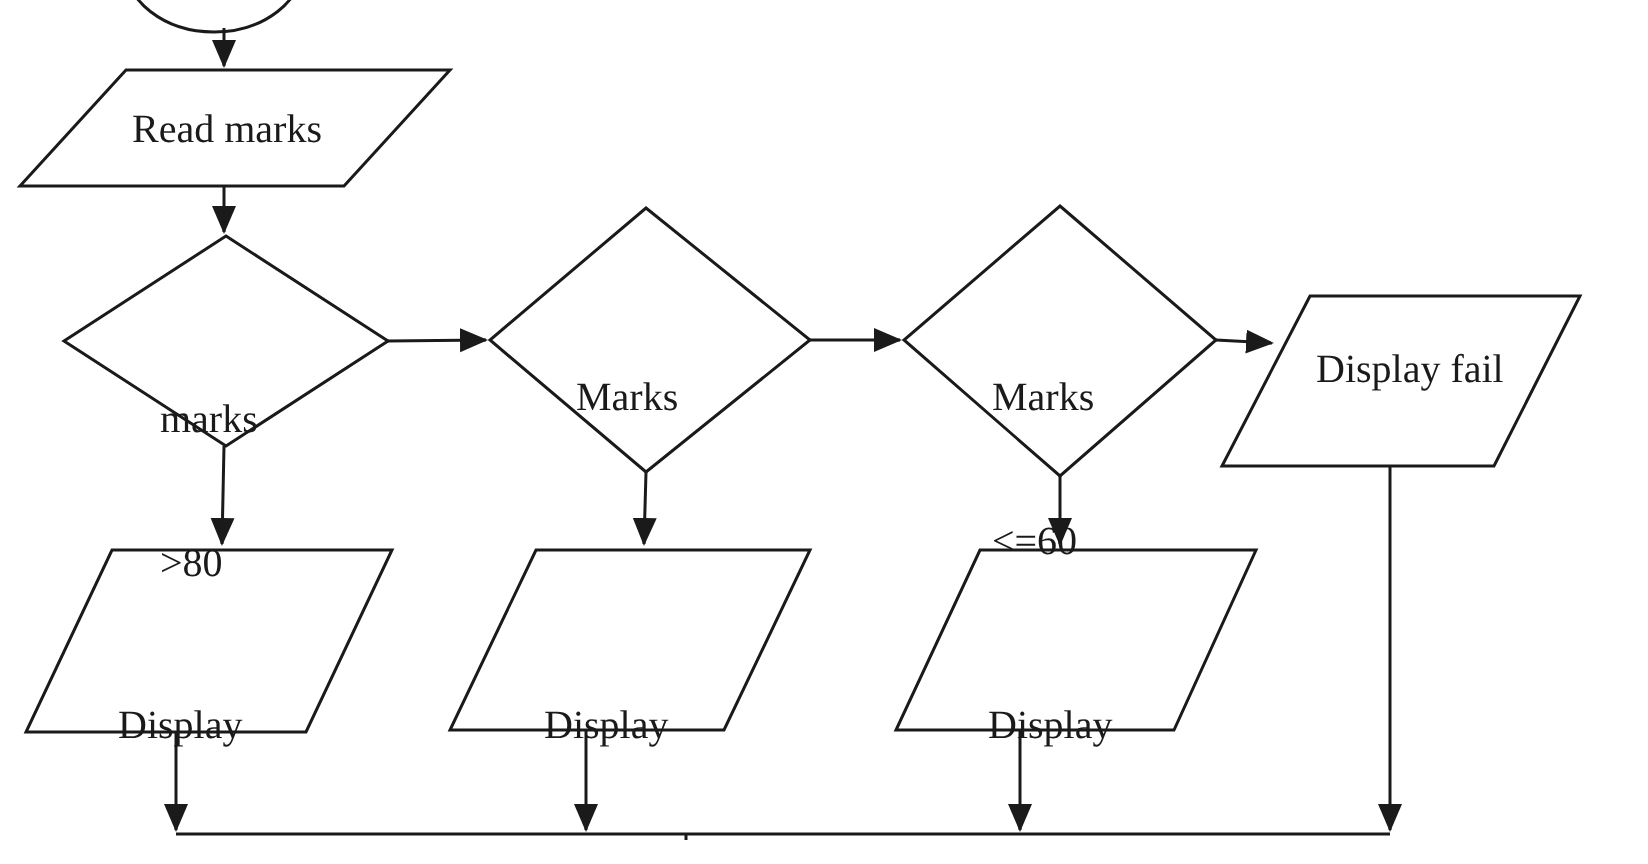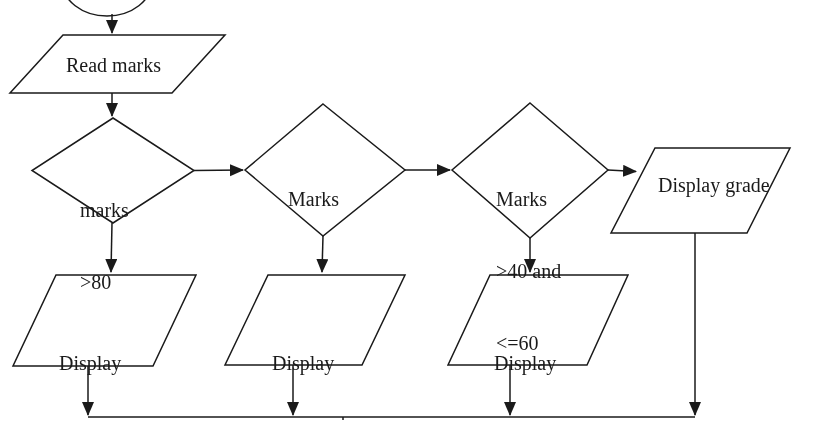--- a/index.html
+++ b/index.html
@@ -66,25 +66,24 @@
     <div>marks</div>
     <div>&gt;80</div>
   </div>
 
   <div class="label" style="left:288px; top:139px;">
     <div>Marks</div>
   </div>
 
   <div class="label" style="left:496px; top:139px;">
     <div>Marks</div>
-    <div>&gt;40 and</div>
     <div>&lt;=60</div>
   </div>
 
-  <div class="label" style="left:658px; top:173px;">Display grade</div>
+  <div class="label" style="left:658px; top:173px;">Display fail</div>
 
   <div class="label" style="left:59px; top:303px;">
     <div>Display</div>
     <div>grade =A</div>
   </div>
 
   <div class="label" style="left:272px; top:303px;">
     <div>Display</div>
     <div>grade =B</div>
   </div>

